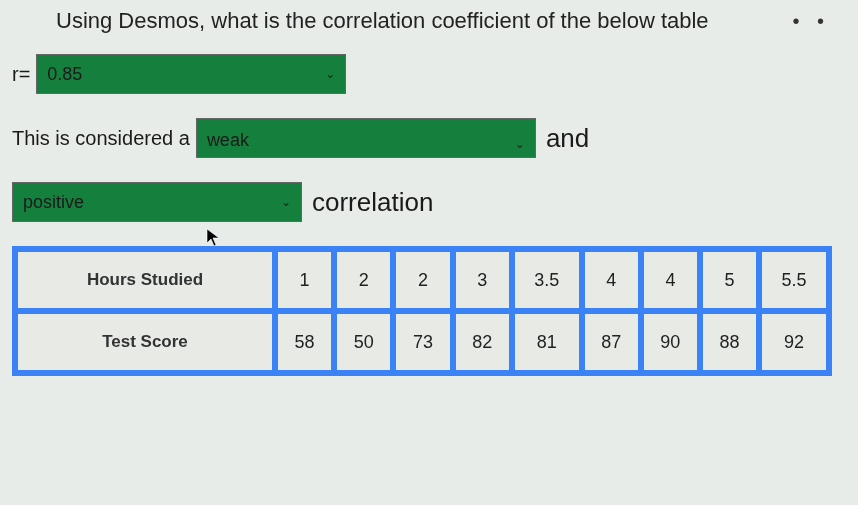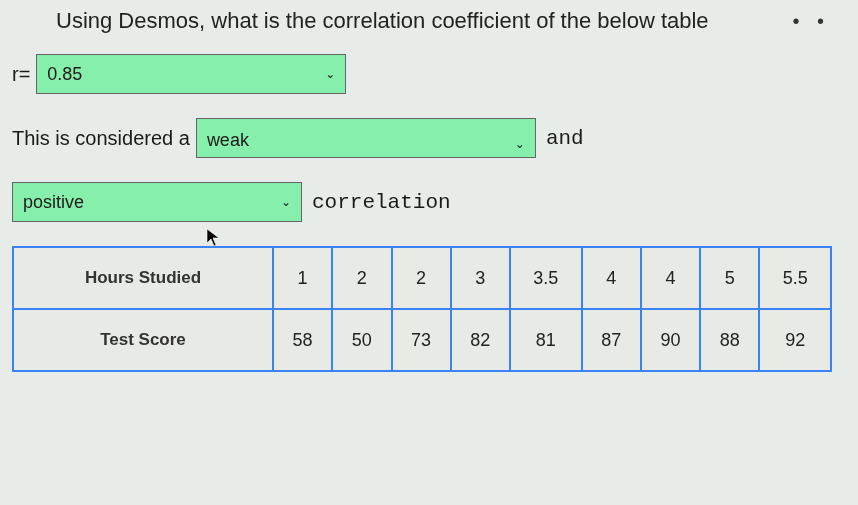--- a/index.html
+++ b/index.html
@@ -27,54 +27,53 @@
     font-size: 20px;
   }
   .prefix {
     font-size: 20px;
   }
   .dropdown {
     display: inline-flex;
     align-items: center;
     justify-content: space-between;
     border: 1px solid #666;
-    background: #86efac;
+    background: #15803d;
     padding: 6px 10px;
     font-size: 18px;
     height: 40px;
     position: relative;
   }
   .dd1 { width: 310px; }
   .dd2 { width: 340px; align-items: flex-end; }
   .dd3 { width: 290px; gap: 8px; }
   .chevron {
     font-size: 12px;
     color: #222;
   }
   .suffix {
-    font-size: 21px;
+    font-size: 26px;
     margin-left: 4px;
-    font-family: Liberation Mono, monospace;
   }
   .cursor {
     position: absolute;
     left: 206px;
     top: 228px;
     font-size: 18px;
     pointer-events: none;
   }
   table.data {
     border-collapse: collapse;
     width: 820px;
     margin-top: 12px;
     border: 2px solid #555;
     background: #e7eae5;
   }
   table.data td {
-    border: 2px solid #3b82f6;
+    border: 6px solid #3b82f6;
     text-align: center;
     vertical-align: middle;
     height: 62px;
     font-size: 18px;
     color: #222;
   }
   table.data td.rowhead {
     width: 260px;
     font-size: 17px;
     font-weight: 600;

